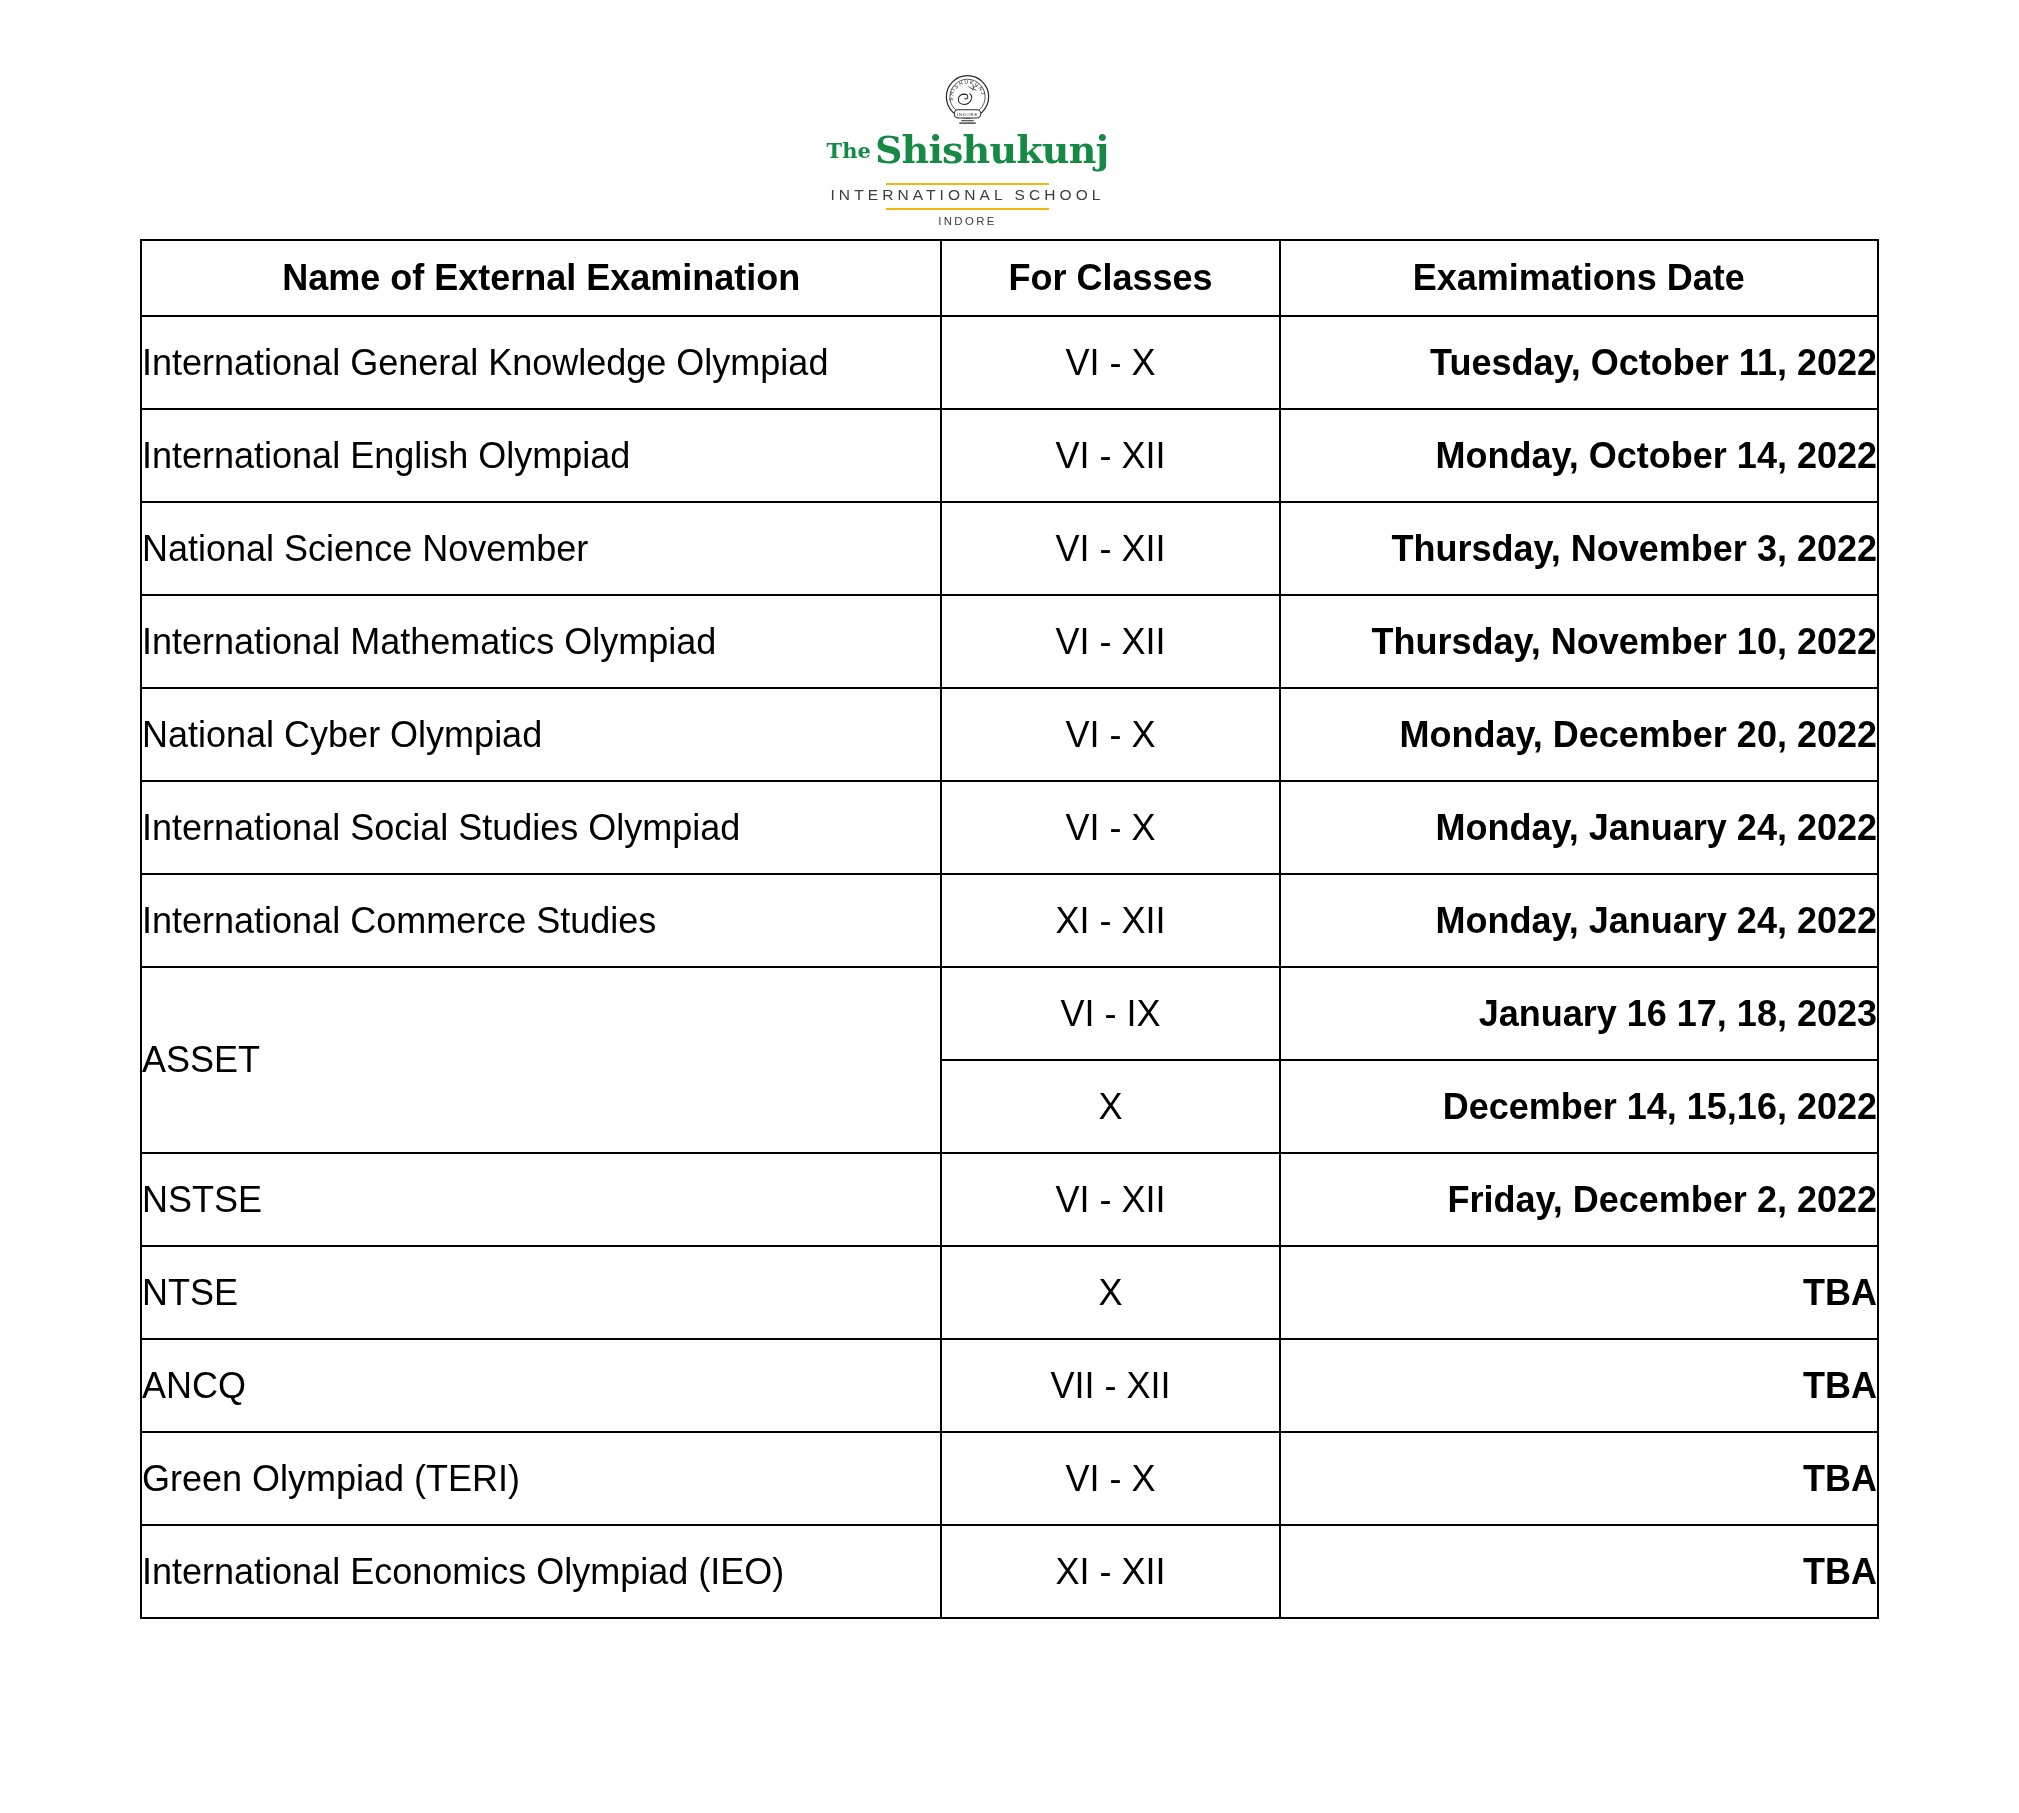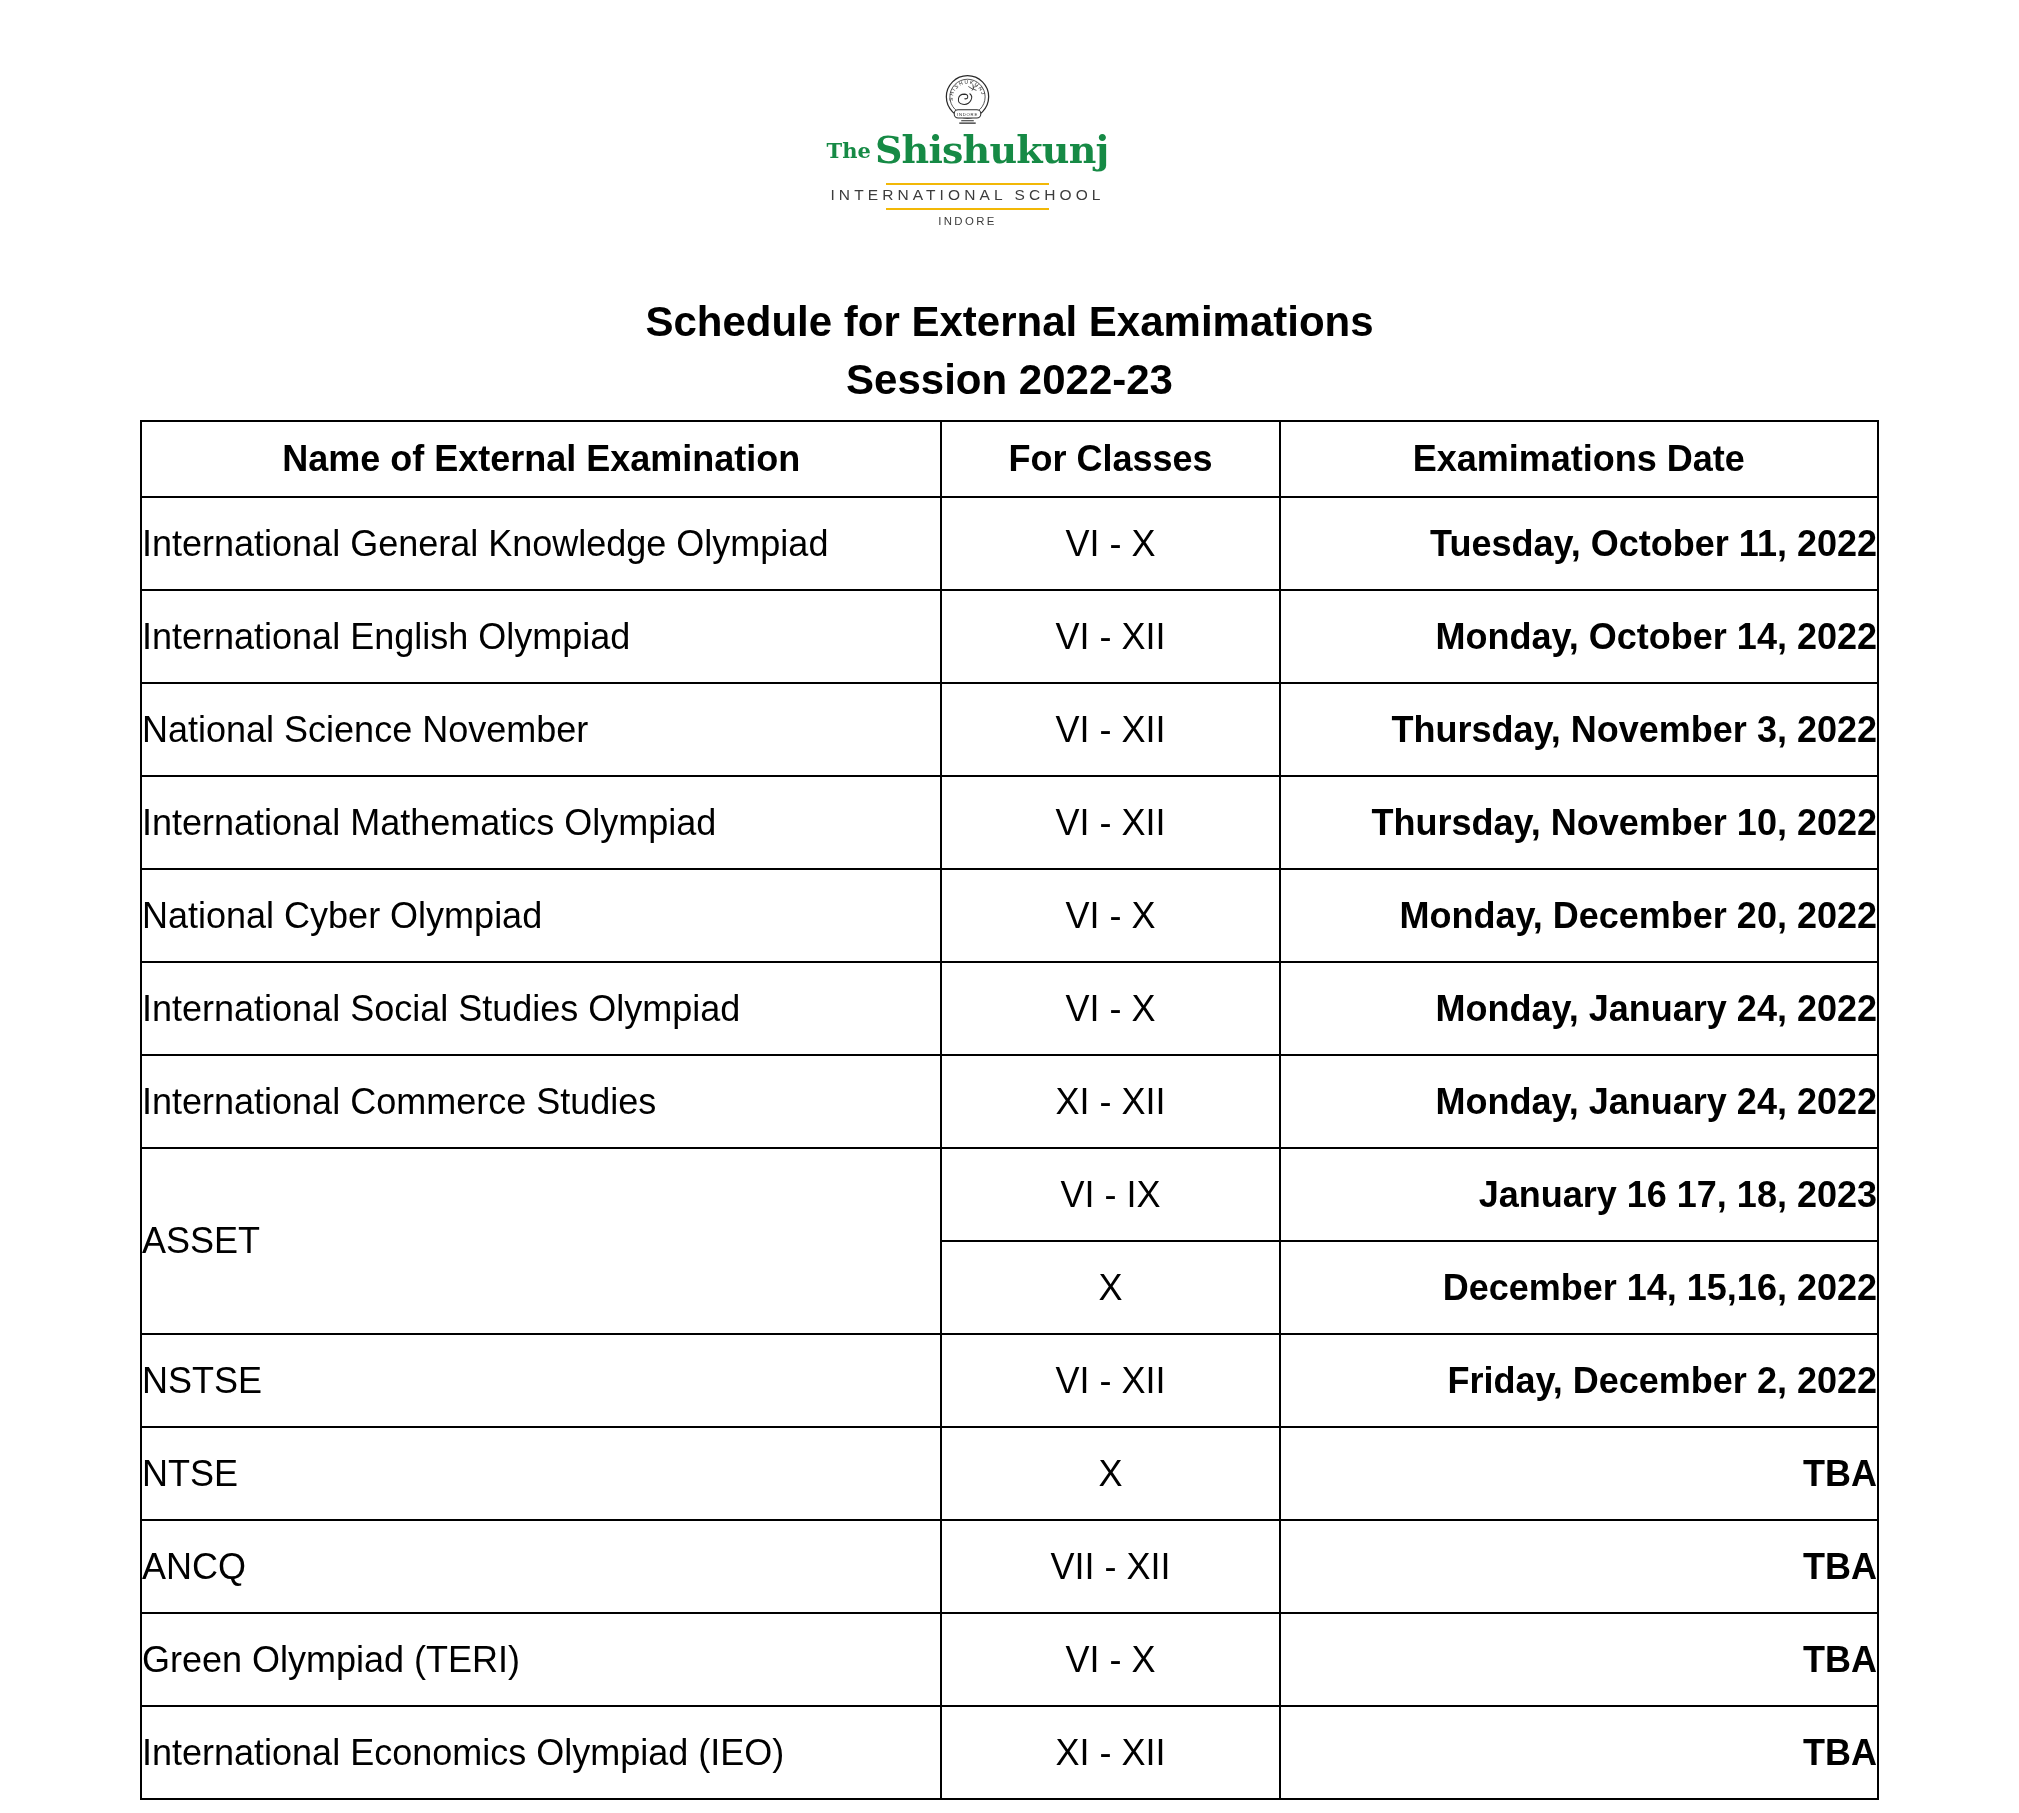--- a/index.html
+++ b/index.html
@@ -113,24 +113,20 @@
     </svg>
     <div class="brand">
       <span class="the">The</span><span class="name">Shishukunj</span>
     </div>
     <div class="yline"></div>
     <div class="intl">INTERNATIONAL  SCHOOL</div>
     <div class="yline"></div>
     <div class="city">INDORE</div>
   </div>
 
-  <div class="title">
-    <div>Schedule for External Examimations</div>
-    <div>Session 2022-23</div>
-  </div>
 
   <table class="schedule">
     <colgroup id="cols">
         <col style="width: 800px;">
         <col style="width: 338px;">
         <col style="width: 598px;">
       </colgroup>
     <thead>
       <tr>
         <th>Name of External Examination</th>

